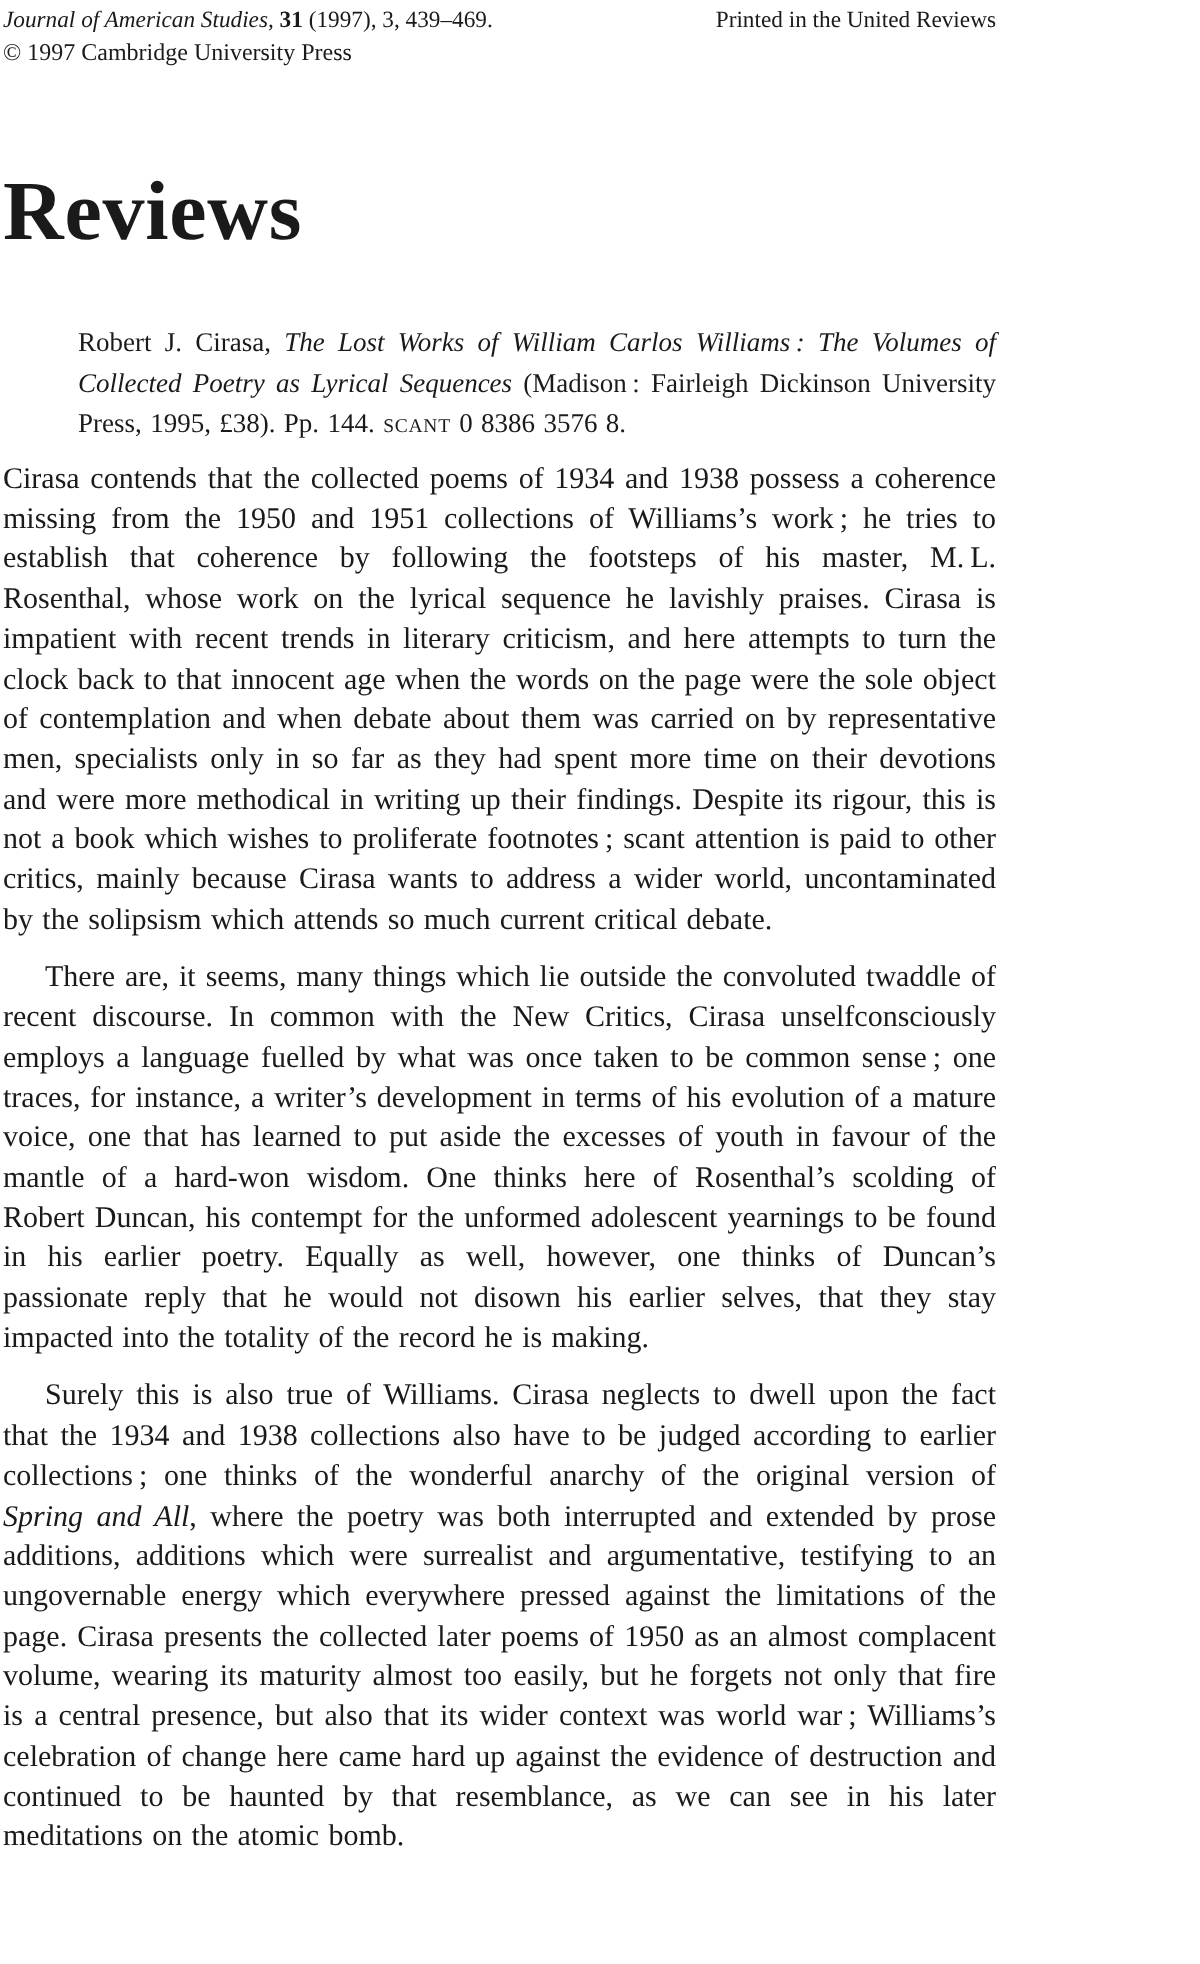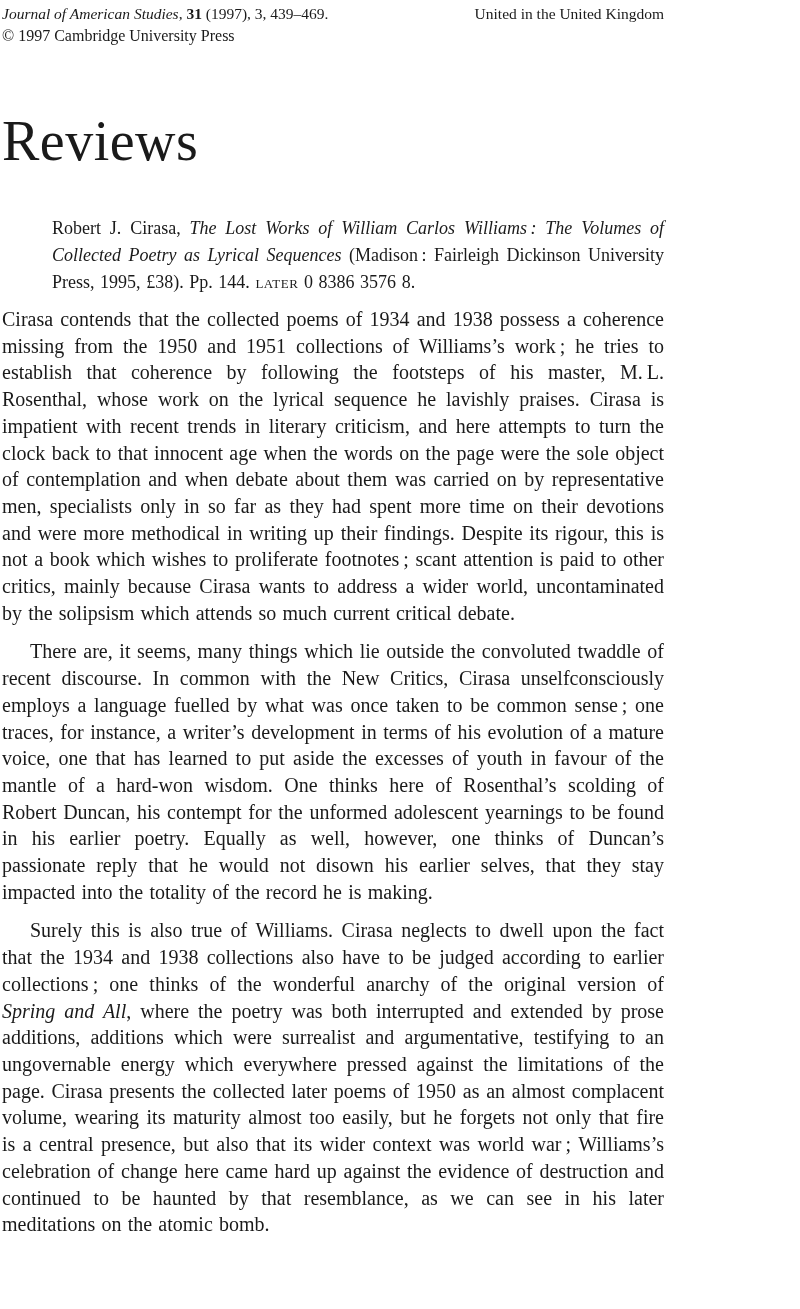--- a/index.html
+++ b/index.html
@@ -26,21 +26,21 @@
     font-size: 15.5px;
     line-height: 21px;
     white-space: nowrap;
   }
   .copyright {
     font-size: 16px;
     line-height: 23px;
   }
   .page-title {
     font-size: 56px;
-    font-weight: normal;
+    font-weight: bold;
     line-height: 1;
     margin: 66px 0 0 0;
     letter-spacing: 0.5px;
   }
   .citation {
     margin: 46px 0 10px 0;
     padding-left: 50px;
     text-align: justify;
     font-size: 18px;
     line-height: 27px;
@@ -58,28 +58,28 @@
   .b { font-weight: bold; }
   .sc { font-variant: small-caps; letter-spacing: 0.5px; }
 </style>
 </head>
 <body>
 
 <div class="page">
 
   <div class="journal-line">
     <span><em>Journal of American Studies</em><span>, </span><span class="b">31</span><span> (1997), 3, 439–469.</span></span>
-    <span>United in the United Kingdom</span>
+    <span>Printed in the United Reviews</span>
   </div>
 
   <div class="copyright">© 1997 Cambridge University Press</div>
 
   <h1 class="page-title">Reviews</h1>
 
-  <div class="citation"><span>Robert J. Cirasa, </span><em>The Lost Works of William Carlos Williams : The Volumes of Collected Poetry as Lyrical Sequences</em><span> (Madison : Fairleigh Dickinson University Press, 1995, £38). Pp. 144. </span><span class="sc">later</span><span> 0 8386 3576 8.</span></div>
+  <div class="citation"><span>Robert J. Cirasa, </span><em>The Lost Works of William Carlos Williams : The Volumes of Collected Poetry as Lyrical Sequences</em><span> (Madison : Fairleigh Dickinson University Press, 1995, £38). Pp. 144. </span><span class="sc">scant</span><span> 0 8386 3576 8.</span></div>
 
   <div class="review-body">
       <p><span>Cirasa contends that the collected poems of 1934 and 1938 possess a coherence missing from the 1950 and 1951 collections of Williams’s work ; he tries to establish that coherence by following the footsteps of his master, M. L. Rosenthal, whose work on the lyrical sequence he lavishly praises. Cirasa is impatient with recent trends in literary criticism, and here attempts to turn the clock back to that innocent age when the words on the page were the sole object of contemplation and when debate about them was carried on by representative men, specialists only in so far as they had spent more time on their devotions and were more methodical in writing up their findings. Despite its rigour, this is not a book which wishes to proliferate footnotes ; scant attention is paid to other critics, mainly because Cirasa wants to address a wider world, uncontaminated by the solipsism which attends so much current critical debate.</span></p>
       <p class="indented"><span>There are, it seems, many things which lie outside the convoluted twaddle of recent discourse. In common with the New Critics, Cirasa unselfconsciously employs a language fuelled by what was once taken to be common sense ; one traces, for instance, a writer’s development in terms of his evolution of a mature voice, one that has learned to put aside the excesses of youth in favour of the mantle of a hard-won wisdom. One thinks here of Rosenthal’s scolding of Robert Duncan, his contempt for the unformed adolescent yearnings to be found in his earlier poetry. Equally as well, however, one thinks of Duncan’s passionate reply that he would not disown his earlier selves, that they stay impacted into the totality of the record he is making.</span></p>
       <p class="indented"><span>Surely this is also true of Williams. Cirasa neglects to dwell upon the fact that the 1934 and 1938 collections also have to be judged according to earlier collections ; one thinks of the wonderful anarchy of the original version of </span><em>Spring and All</em><span>, where the poetry was both interrupted and extended by prose additions, additions which were surrealist and argumentative, testifying to an ungovernable energy which everywhere pressed against the limitations of the page. Cirasa presents the collected later poems of 1950 as an almost complacent volume, wearing its maturity almost too easily, but he forgets not only that fire is a central presence, but also that its wider context was world war ; Williams’s celebration of change here came hard up against the evidence of destruction and continued to be haunted by that resemblance, as we can see in his later meditations on the atomic bomb.</span></p>
     </div>
 
 </div>
 
 </body></html>

